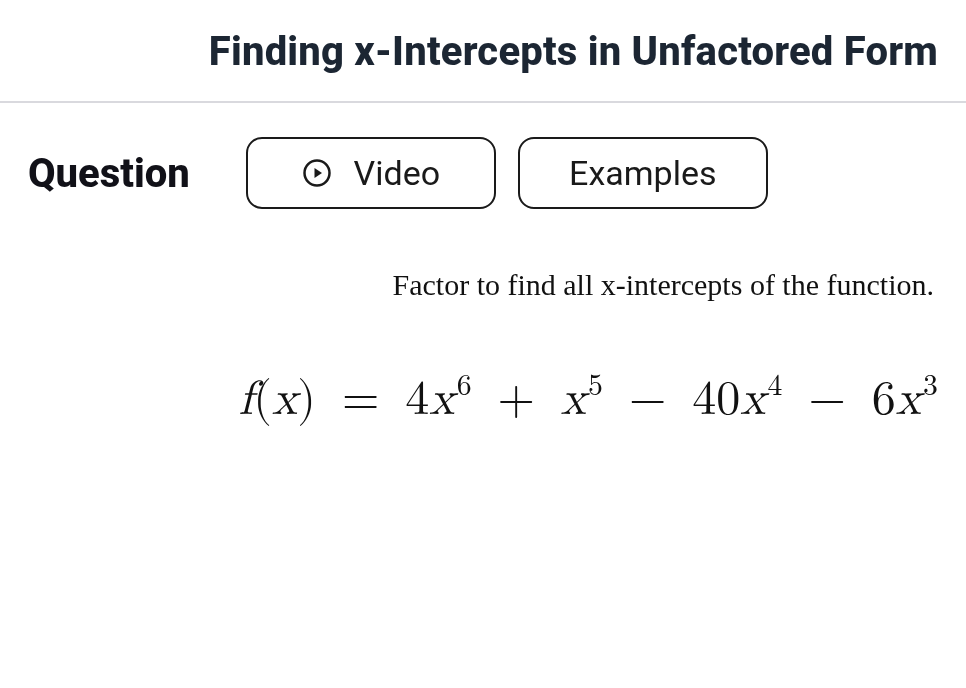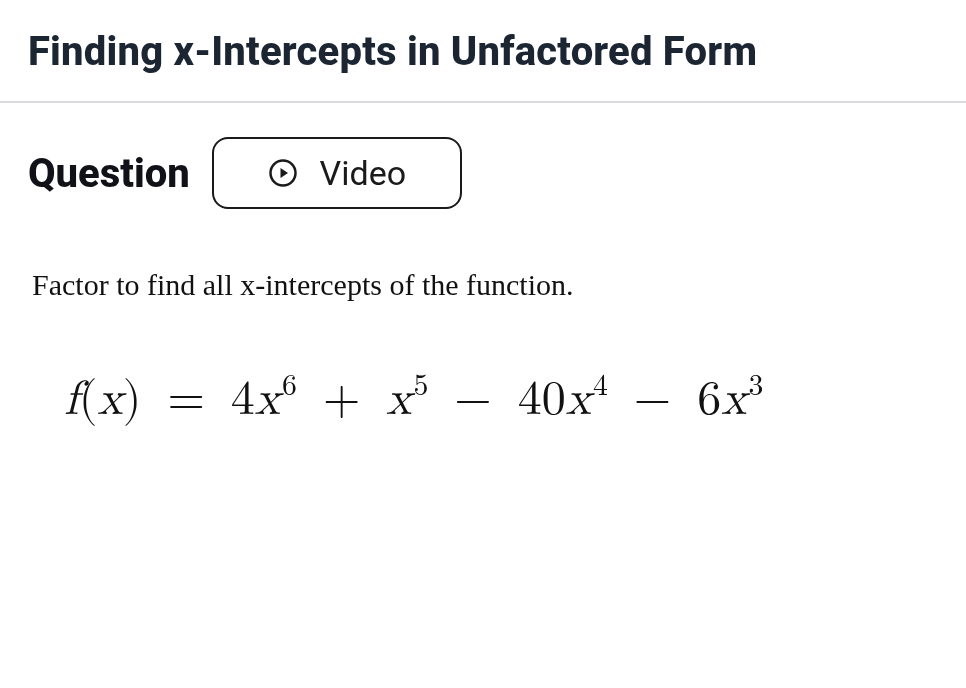--- a/index.html
+++ b/index.html
@@ -6,21 +6,22 @@
   html, body {
     margin: 0;
     padding: 0;
     width: 966px;
     height: 688px;
     background: #ffffff;
     font-family: Georgia, 'Times New Roman', serif;
     color: #1a1a2e;
   }
   .page {
-    padding: 18px 11px 0 28px;
+    padding: 18px 28px 0 28px;
+    text-align: right;
   }
   .title {
     font-family: -apple-system, "Segoe UI", Roboto, "Helvetica Neue", Arial, sans-serif;
     font-weight: 800;
     font-size: 40px;
     color: #1c2633;
     letter-spacing: 0.2px;
     padding: 10px 0 26px 0;
   }
   .hr {
@@ -33,20 +34,21 @@
     align-items: center;
     gap: 22px;
     padding: 34px 0 0 0;
   }
   .question-label {
     font-family: -apple-system, "Segoe UI", Roboto, "Helvetica Neue", Arial, sans-serif;
     font-weight: 800;
     font-size: 40px;
     color: #111118;
     flex: 0 0 auto;
+    margin-right: 34px;
   }
   .pill {
     display: inline-flex;
     align-items: center;
     justify-content: center;
     gap: 22px;
     height: 72px;
     border: 2px solid #1a1a1a;
     border-radius: 16px;
     background: #ffffff;
@@ -104,20 +106,23 @@
     <div class="pill">
       <span class="icon-wrap">
         <svg width="30" height="30" viewBox="0 0 24 24" fill="none" stroke="#1a1a1a" stroke-width="2">
           <circle cx="12" cy="12" r="10"></circle>
           <polygon points="10,8 16,12 10,16" fill="#1a1a1a" stroke="none"></polygon>
         </svg>
       </span>
       <span>Video</span>
     </div>
 
+    <div class="pill">
+      <span>Examples</span>
+    </div>
   </div>
 
   <div class="prompt">Factor to find all x-intercepts of the function.</div>
 
   <div class="equation">
     <span class="fn">f</span><span>(</span><span class="var">x</span><span>)</span>
     <span class="op">=</span>
     <span><span>4</span><span class="var">x</span><sup>6</sup></span>
     <span class="op">+</span>
     <span><span></span><span class="var">x</span><sup>5</sup></span>

